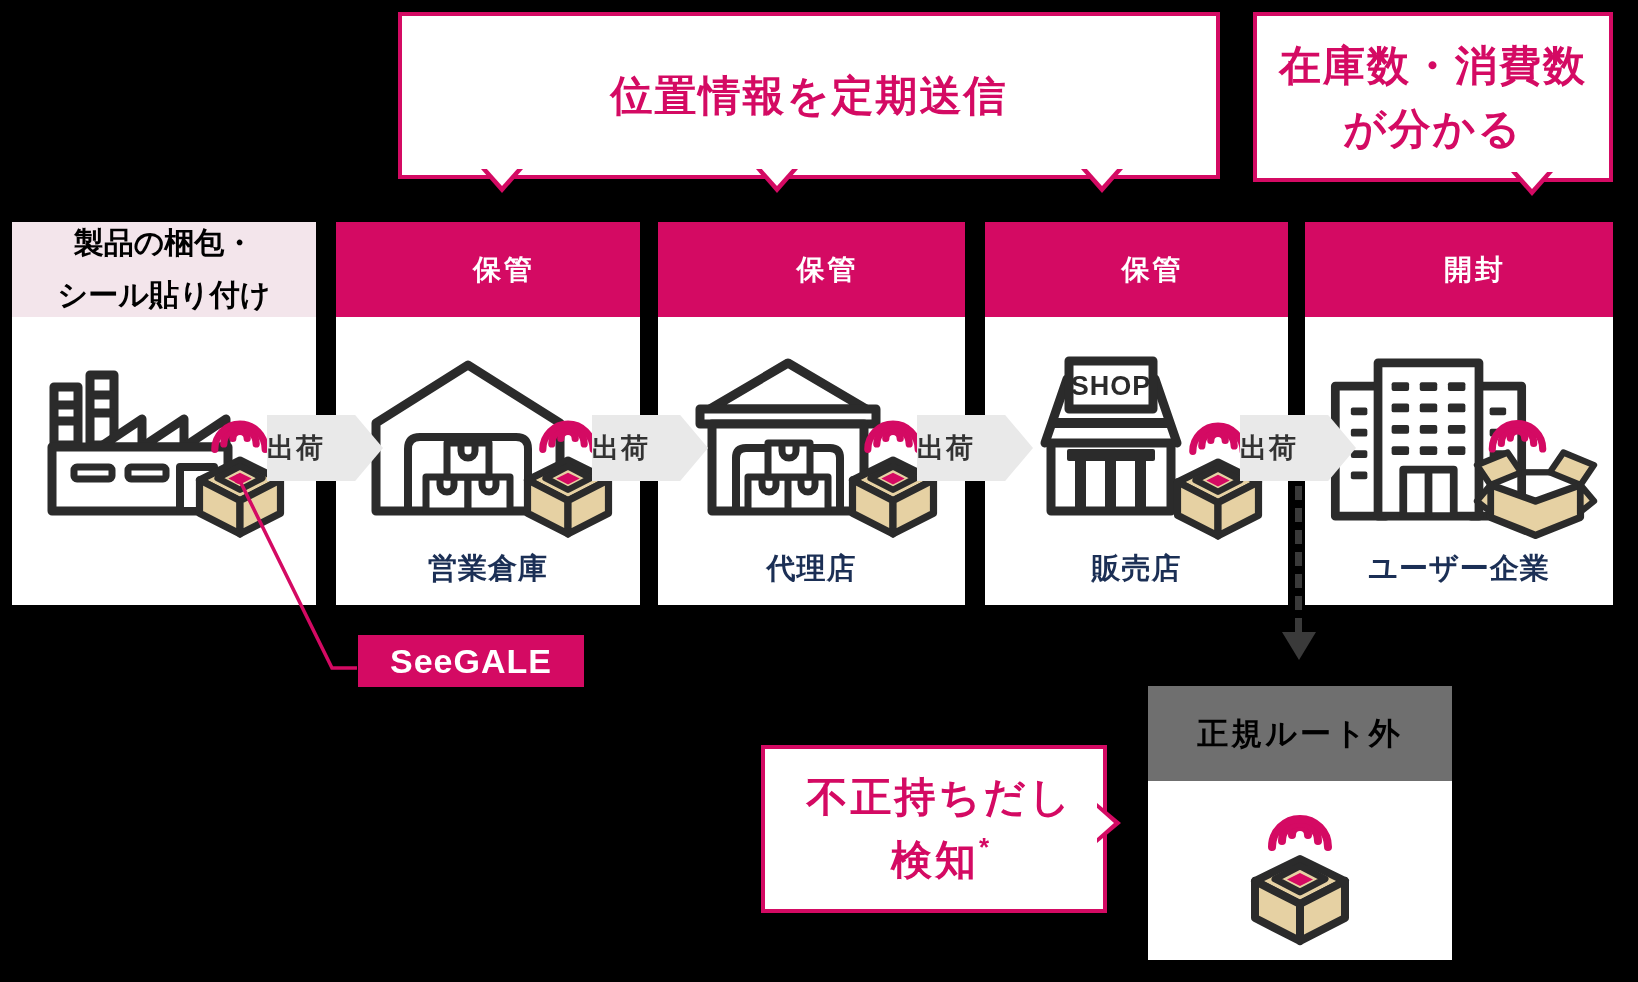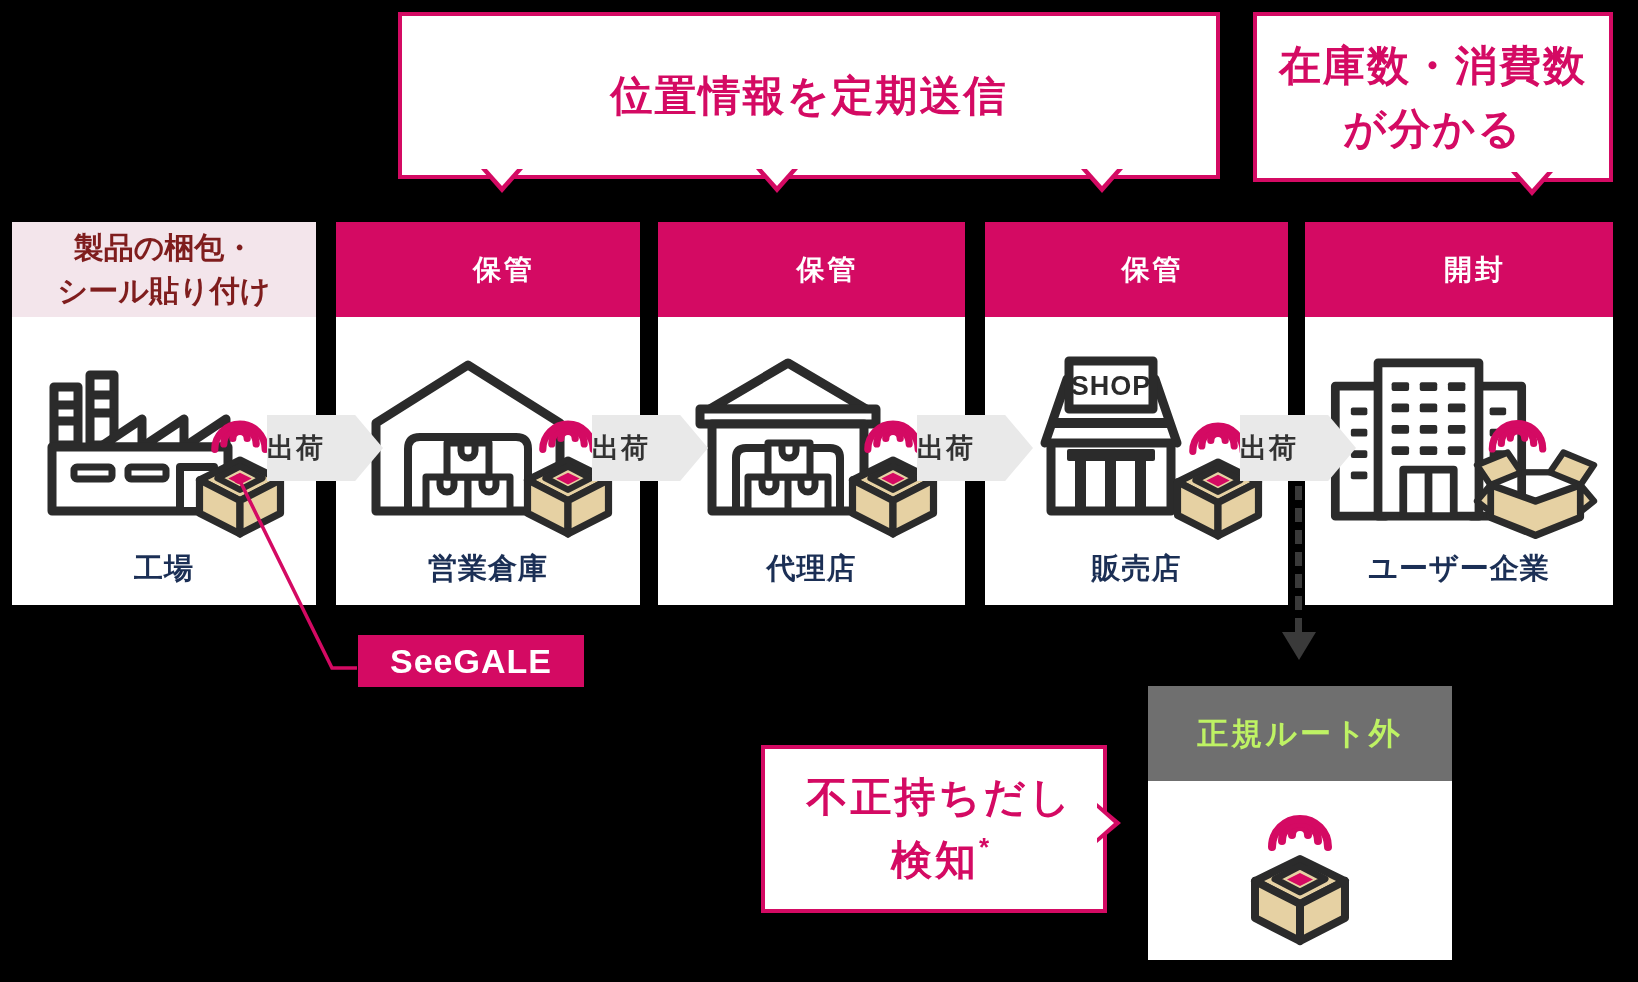--- a/index.html
+++ b/index.html
@@ -20,37 +20,37 @@
          border-top:20px solid transparent;border-bottom:20px solid transparent;
          border-left:24px solid var(--crimson);}
   .ptr-r::after{content:"";position:absolute;left:-25px;top:-16px;width:0;height:0;
          border-top:16px solid transparent;border-bottom:16px solid transparent;
          border-left:18px solid #fff;}
   
   .col{position:absolute;top:222px;height:383px;background:#fff;z-index:2;}
   .col-header{height:95px;display:flex;flex-direction:column;align-items:center;justify-content:center;
               font-weight:bold;text-align:center;}
   .col-header.crimson{background:var(--crimson);color:#fff;font-size:28px;letter-spacing:3px;padding-left:32px;}
-  .col-header.pink{background:var(--pinkpale);color:#7f1d1d;font-size:30px;line-height:1.42;}
+  .col-header.pink{background:var(--pinkpale);color:#000000;font-size:30px;line-height:1.42;justify-content:space-between;}
   .col-body{position:relative;height:288px;}
   .stage-label{position:absolute;left:0;right:0;bottom:16px;text-align:center;
                color:var(--navy);font-size:29px;font-weight:bold;letter-spacing:1px;}
   .bld{position:absolute;}
   .tag{position:absolute;}
   
   .ship{position:absolute;top:415px;width:116px;height:66px;background:var(--arrowgray);
         clip-path:polygon(0 0,76% 0,100% 50%,76% 100%,0 100%);
         display:flex;align-items:center;justify-content:flex-start;box-sizing:border-box;
         padding-right:24px;font-size:27px;font-weight:bold;color:#333;z-index:4;letter-spacing:2px;}
   
   .seegale{position:absolute;left:358px;top:635px;width:226px;height:52px;background:var(--crimson);
            color:#fff;font-size:34px;font-weight:bold;display:flex;align-items:center;justify-content:center;
            letter-spacing:1px;z-index:6;}
   .offroute-header{position:absolute;left:1148px;top:686px;width:304px;height:95px;background:var(--grayhead);
-           color:#bef264;font-size:31px;font-weight:bold;display:flex;align-items:center;justify-content:center;
+           color:#000000;font-size:31px;font-weight:bold;display:flex;align-items:center;justify-content:center;
            letter-spacing:3px;z-index:2;}
   .offroute-body{position:absolute;left:1148px;top:781px;width:304px;height:179px;background:#fff;z-index:2;}
   .offroute-body svg{position:absolute;left:50%;transform:translateX(-50%);top:6px;}
   .detect .big{font-size:41px;line-height:1.5;letter-spacing:3px;margin-left:12px;}
   .detect sup{font-size:26px;vertical-align:18px;letter-spacing:0;}
   
   .dash-line{position:absolute;left:1295px;top:486px;height:146px;width:0;
              border-left:7px dashed #3a3a3a;z-index:1;}
   .dash-head{position:absolute;left:1282px;top:632px;width:0;height:0;z-index:1;
              border-left:17px solid transparent;border-right:17px solid transparent;
@@ -103,21 +103,20 @@
             <path d="M32,60 A28,28 0 0 1 88,60"></path>
         </g>
         <g fill="#e6d1a3" stroke="#2b2b2b" stroke-width="8" stroke-linejoin="round">
           <polygon points="60,72 105,94 60,117 15,94"></polygon>
           <polygon points="15,94 15,131 60,154 60,117"></polygon>
           <polygon points="105,94 105,131 60,154 60,117"></polygon>
         </g>
         <polygon points="60,79 85,92 60,105 35,92" fill="#e6d1a3" stroke="#2b2b2b" stroke-width="7" stroke-linejoin="round"></polygon>
         <polygon points="60,86 73,92.5 60,99 47,92.5" fill="#d40a63"></polygon>
       </svg>
-      <div class="stage-label">工場</div>
     </div>
   </div>
 
   <div class="col" style="left:336px;width:304px;">
     <div class="col-header crimson">
       <div>保管</div>
     </div>
     <div class="col-body">
       <svg class="bld" style="left:32px;top:42px;" width="200" height="160" viewBox="0 0 200 160">
         <g fill="#fff" stroke="#2b2b2b" stroke-width="9" stroke-linejoin="round">

